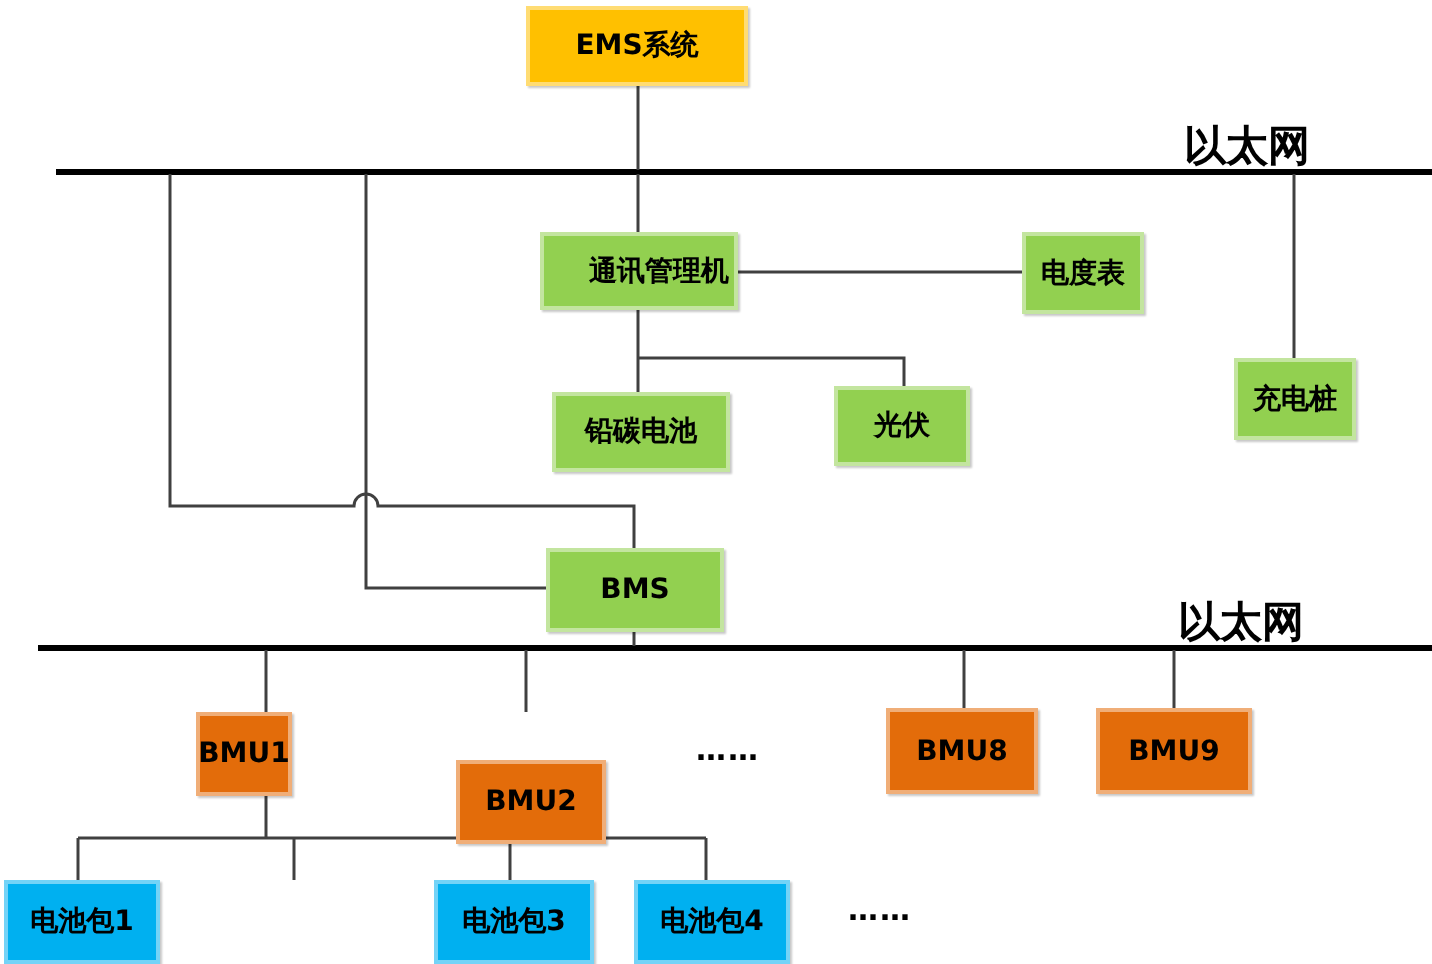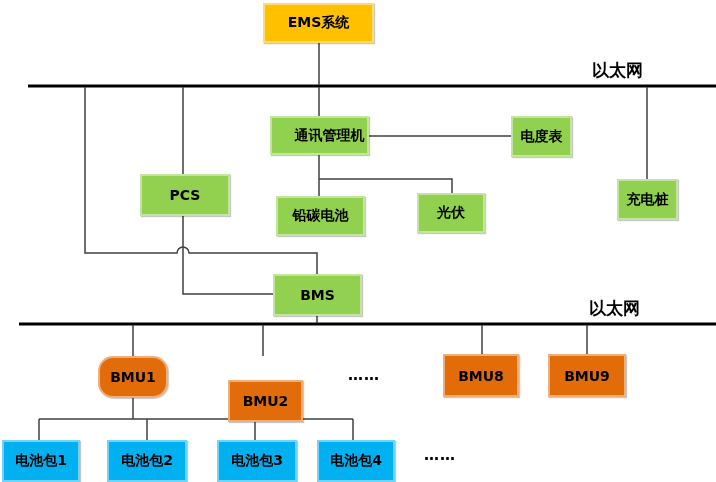--- a/index.html
+++ b/index.html
@@ -31,21 +31,21 @@
     white-space: nowrap;
   }
   .node-yellow { background: var(--c-yellow, #FFC000); }
   .node-green  { background: var(--c-green,  #92D050); }
   .node-orange { background: var(--c-orange, #E36C0A); }
   .node-cyan   { background: var(--c-cyan,   #00B0F0); }
   .netlabel {
     position: absolute;
     z-index: 1;
     font-weight: bold;
-    font-size: 17px;
+    font-size: 21px;
     color: #000000;
     white-space: nowrap;
   }
   .ellipsis {
     position: absolute;
     z-index: 1;
     font-weight: bold;
     font-size: 15px;
     letter-spacing: 1px;
     color: #000000;
@@ -101,56 +101,50 @@
   <div class="node node-yellow" style="left:263px; top:3px; width:111px; height:40px;">
     <span>EMS系统</span>
   </div>
 
   <div class="node node-green" style="left:270px; top:116px; width:99px; height:39px;padding-left:20px;">
     <span>通讯管理机</span>
   </div>
   <div class="node node-green" style="left:511px; top:116px; width:61px; height:41px;">
     <span>电度表</span>
   </div>
-  <div class="node node-green" style="left:140px; top:174px; width:90px; height:42px;">
-    <span>PCS</span>
-  </div>
   <div class="node node-green" style="left:276px; top:196px; width:89px; height:40px;">
     <span>铅碳电池</span>
   </div>
   <div class="node node-green" style="left:417px; top:193px; width:68px; height:40px;">
     <span>光伏</span>
   </div>
   <div class="node node-green" style="left:617px; top:179px; width:61px; height:41px;">
     <span>充电桩</span>
   </div>
   <div class="node node-green" style="left:273px; top:274px; width:89px; height:42px;">
     <span>BMS</span>
   </div>
 
-  <div class="node node-orange" style="left:98px; top:356px; width:70px; height:42px;border-radius:15px;">
+  <div class="node node-orange" style="left:98px; top:356px; width:48px; height:42px;">
     <span>BMU1</span>
   </div>
   <div class="node node-orange" style="left:228px; top:356px; width:75px; height:42px;margin-top:24px;">
     <span>BMU2</span>
   </div>
   <div class="ellipsis" style="left:348px; top:366px;">……</div>
   <div class="node node-orange" style="left:443px; top:354px; width:76px; height:43px;">
     <span>BMU8</span>
   </div>
   <div class="node node-orange" style="left:548px; top:354px; width:78px; height:43px;">
     <span>BMU9</span>
   </div>
 
   <div class="node node-cyan" style="left:2px; top:440px; width:78px; height:42px;">
     <span>电池包1</span>
   </div>
-  <div class="node node-cyan" style="left:107px; top:440px; width:80px; height:42px;">
-    <span>电池包2</span>
-  </div>
   <div class="node node-cyan" style="left:217px; top:440px; width:80px; height:42px;">
     <span>电池包3</span>
   </div>
   <div class="node node-cyan" style="left:317px; top:440px; width:78px; height:42px;">
     <span>电池包4</span>
   </div>
   <div class="ellipsis" style="left:424px; top:446px;">……</div>
 
 </div>
 

